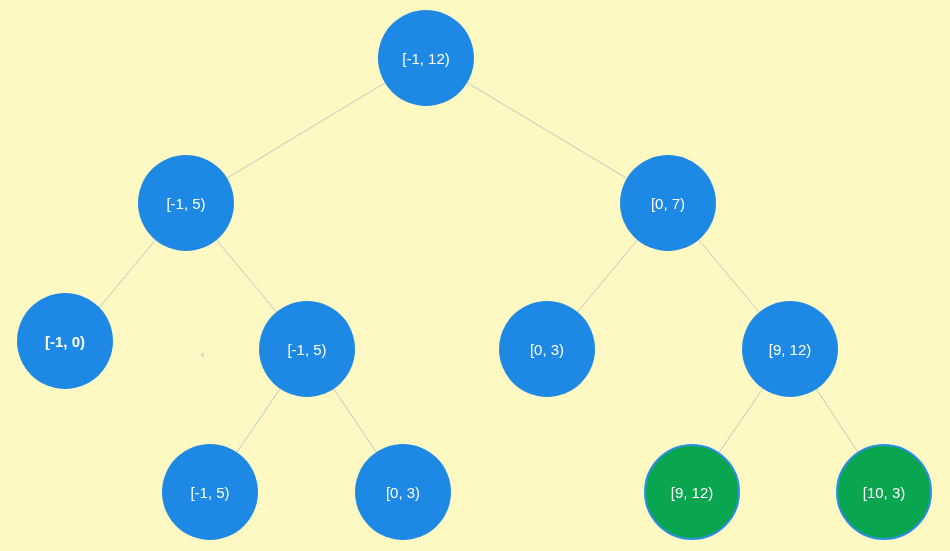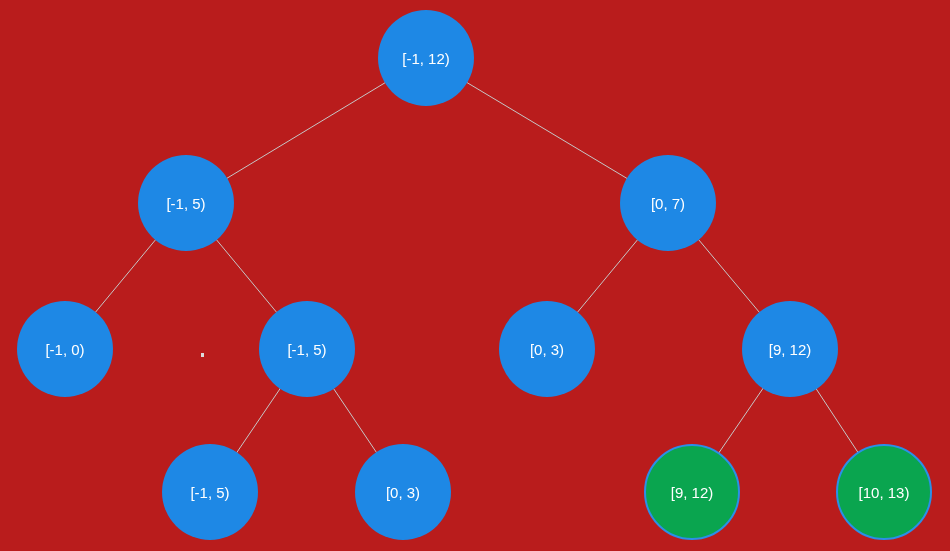--- a/index.html
+++ b/index.html
@@ -5,21 +5,21 @@
   html, body {
     margin: 0;
     padding: 0;
     background: #ffffff;
     font-family: "Liberation Sans", sans-serif;
   }
   .canvas {
     position: relative;
     width: 950px;
     height: 551px;
-    background: #b91c1c;
+    background: #fef9c3;
     overflow: hidden;
   }
   .edges-layer {
     position: absolute;
     left: 0;
     top: 0;
     width: 950px;
     height: 551px;
   }
   .edges-layer line {
@@ -84,21 +84,21 @@
     <span class="lbl">[-1, 12)</span>
   </div>
 
   <div class="node blue" style="left:138px; top:155px;">
     <span class="lbl">[-1, 5)</span>
   </div>
   <div class="node blue" style="left:620px; top:155px;">
     <span class="lbl">[0, 7)</span>
   </div>
 
-  <div class="node blue" style="left:17px; top:301px;">
+  <div class="node blue" style="left:17px; top:293px;font-weight:bold;">
     <span class="lbl">[-1, 0)</span>
   </div>
   <div class="node blue" style="left:259px; top:301px;">
     <span class="lbl">[-1, 5)</span>
   </div>
   <div class="node blue" style="left:499px; top:301px;">
     <span class="lbl">[0, 3)</span>
   </div>
   <div class="node blue" style="left:742px; top:301px;">
     <span class="lbl">[9, 12)</span>
@@ -107,16 +107,16 @@
   <div class="node blue" style="left:162px; top:444px;">
     <span class="lbl">[-1, 5)</span>
   </div>
   <div class="node blue" style="left:355px; top:444px;">
     <span class="lbl">[0, 3)</span>
   </div>
   <div class="node green" style="left:644px; top:444px;">
     <span class="lbl">[9, 12)</span>
   </div>
   <div class="node green" style="left:836px; top:444px;">
-    <span class="lbl">[10, 13)</span>
+    <span class="lbl">[10, 3)</span>
   </div>
 
 </div>
 
 </body></html>

